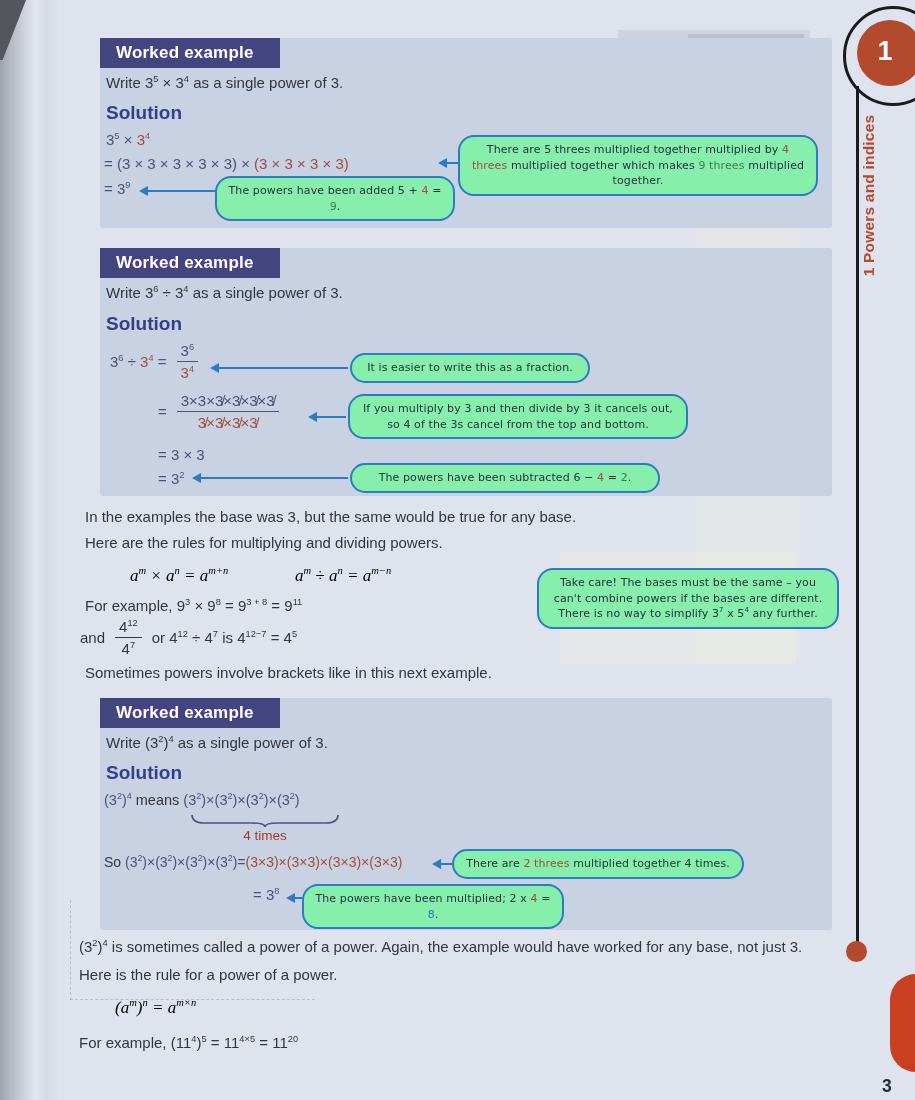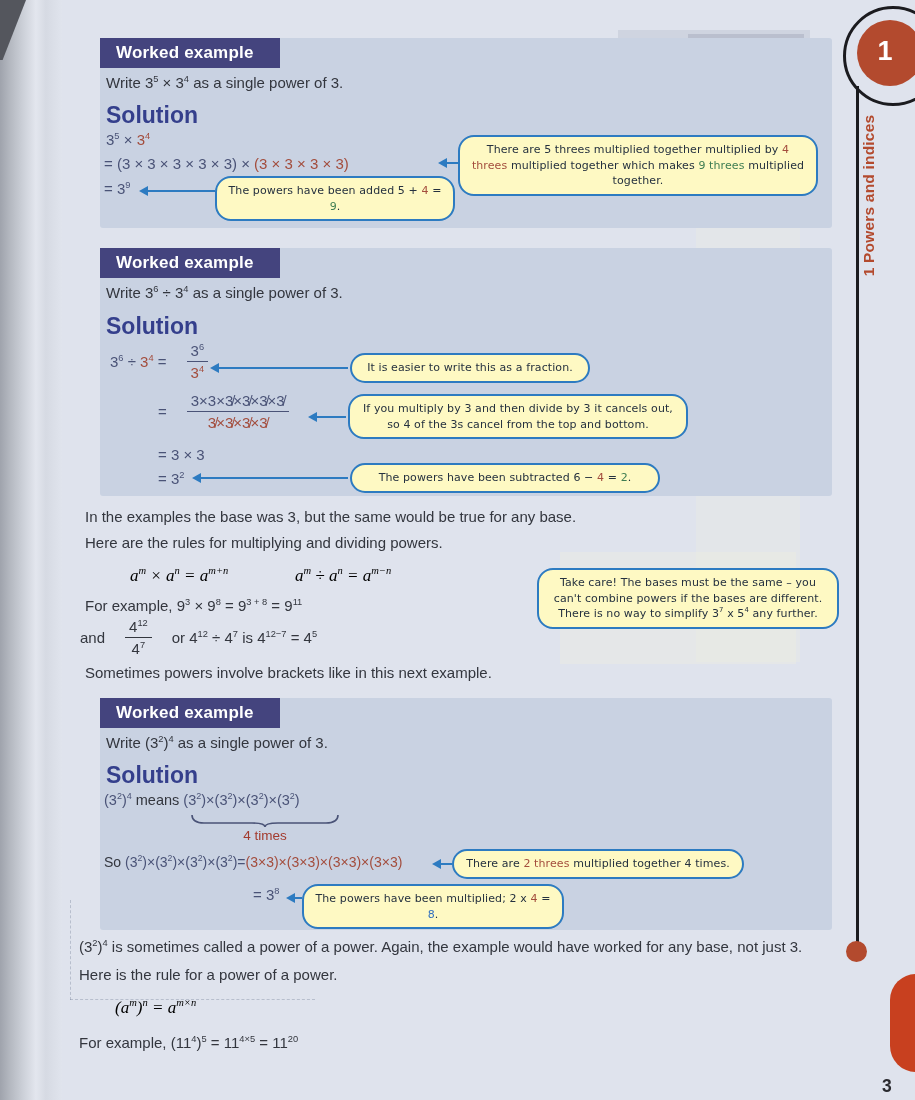--- a/index.html
+++ b/index.html
@@ -16,30 +16,30 @@
   .bleed-activity-chip{left:688px;top:34px;width:116px;height:27px;background:rgba(138,144,166,.30);}
   .bleed-strip{left:696px;top:64px;width:104px;height:598px;background:rgba(236,236,224,.33);}
   .bleed-band{left:560px;top:552px;width:236px;height:112px;background:rgba(238,238,224,.38);}
   .dash-v{left:70px;top:900px;height:100px;width:0;border-left:1px dashed rgba(110,120,145,.35);}
   .dash-h{left:70px;top:999px;width:245px;height:0;border-top:1px dashed rgba(110,120,145,.35);}
   
   .wbox{position:absolute;left:100px;width:732px;background:#c9d2e2;border-radius:3px;}
   .chip{position:absolute;left:0;top:0;height:30px;line-height:30px;background:#44447e;color:#fff;
         font-weight:bold;font-size:17px;padding:0 26px 0 16px;letter-spacing:.2px;}
   .prompt{position:absolute;font-size:15px;white-space:nowrap;color:#33363e;}
-  .sol{position:absolute;font-size:23px;font-weight:bold;color:#343f8c;}
+  .sol{position:absolute;font-size:19px;font-weight:bold;color:#343f8c;}
   .mline{position:absolute;font-size:15px;white-space:nowrap;color:#4a5377;}
-  .mflex{display:flex;align-items:center;gap:20px;}
+  .mflex{display:flex;align-items:center;gap:10px;}
   sup{font-size:0.62em;line-height:0;}
   .c-nav{color:#4a5377;} .c-red{color:#a34d3d;} .c-grn{color:#3e7d52;} .c-blu{color:#2f6fc0;} .c-drk{color:#33363e;margin-top:40px;}
   .frac{display:inline-block;text-align:center;vertical-align:middle;}
   .frac .num{display:block;padding:0 4px 2px;}
   .frac .den{display:block;border-top:1.6px solid #4a5377;padding:2px 4px 0;}
   
-  .callout{position:absolute;box-sizing:border-box;background:#fef9c3;border:2px solid #2d7bc1;border-radius:16px;
+  .callout{position:absolute;box-sizing:border-box;background:#86efac;border:2px solid #2d7bc1;border-radius:16px;
     font-family:"DejaVu Sans", sans-serif;font-size:11px;line-height:1.42;color:#25313f;
     text-align:center;padding:5px 10px;letter-spacing:.1px;}
   .arrow{position:absolute;height:0;border-top:2px solid #2d7bc1;}
   .arrow::before{content:"";position:absolute;left:-9px;top:-6px;width:0;height:0;
     border:5px solid transparent;border-right:9px solid #2d7bc1;}
   
   .para{position:absolute;font-size:15px;white-space:nowrap;color:#33363e;}
   .rule{position:absolute;font-family:"Liberation Serif", serif;font-style:italic;font-size:17px;
         color:#000000;white-space:nowrap;}
   .times-label{position:absolute;color:#a33b2e;font-size:13.5px;text-align:center;}

